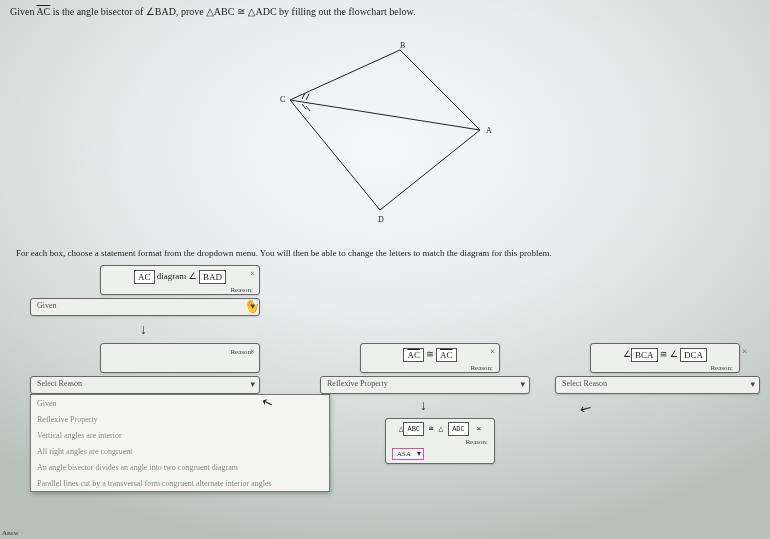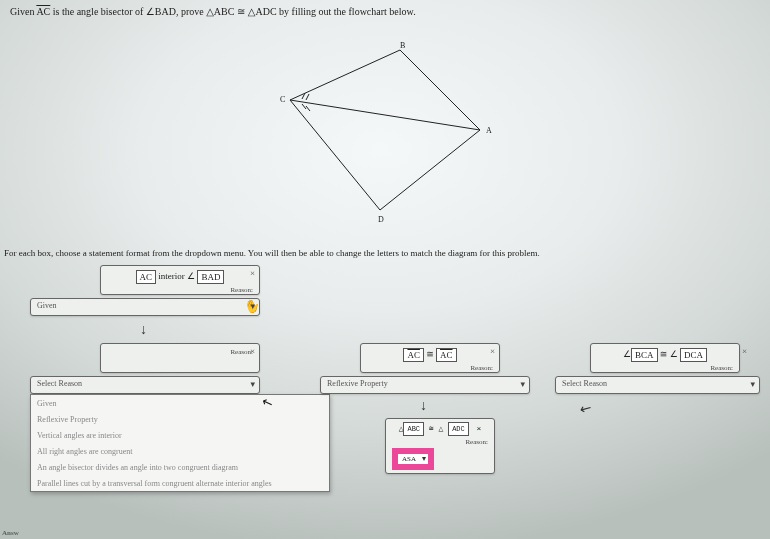--- a/index.html
+++ b/index.html
@@ -21,21 +21,21 @@
   }
   .overline { text-decoration: overline; }
   .diagram {
     position: absolute;
     top: 40px;
     left: 250px;
   }
   .instr {
     position: absolute;
     top: 248px;
-    left: 4px;
+    left: 16px;
     font-size: 9px;
   }
   .flowbox {
     position: absolute;
     background: #eef0ee;
     border: 1px solid #666;
     border-radius: 3px;
     padding: 4px 6px 2px 6px;
     box-shadow: 0 1px 2px rgba(0,0,0,0.15);
   }
@@ -125,21 +125,21 @@
   .smallbox {
     position: absolute;
     background: #eef0ee;
     border: 1px solid #666;
     border-radius: 3px;
     padding: 3px 6px;
     box-shadow: 0 1px 2px rgba(0,0,0,0.15);
   }
   .mini-select {
     display:inline-block;
-    border:6px solid #ec4899;
+    border:1px solid #ec4899;
     background:#fff;
     font-size:7px;
     padding:1px 12px 1px 4px;
     position: relative;
   }
   .mini-select::after{
     content:"▾";
     position:absolute; right:2px; top:0; font-size:8px; color:#333;
   }
   .edge-label {
@@ -170,21 +170,21 @@
   <text x="236" y="93" font-size="8" fill="#222">A</text>
   <text x="128" y="182" font-size="8" fill="#222">D</text>
 </svg>
 
 <div class="instr">For each box, choose a statement format from the dropdown menu. You will then be able to change the letters to match the diagram for this problem.</div>
 
 <div class="flowbox" style="top:265px; left:100px; width:160px; height:30px;">
   <span class="close-x">×</span>
   <div class="stmt-line">
     <span class="token">AC</span>
-    <span>interior ∠</span>
+    <span>diagram ∠</span>
     <span class="token">BAD</span>
   </div>
   <div class="reason-label">Reason:</div>
 </div>
 <div class="reason-select" style="top:298px; left:30px; width:230px;">
   <span>Given</span>
   <span class="cursor-icon" style="right:-2px; top:0;">✋</span>
 </div>
 
 <div class="arrow" style="top:322px; left:140px;">↓</div>

